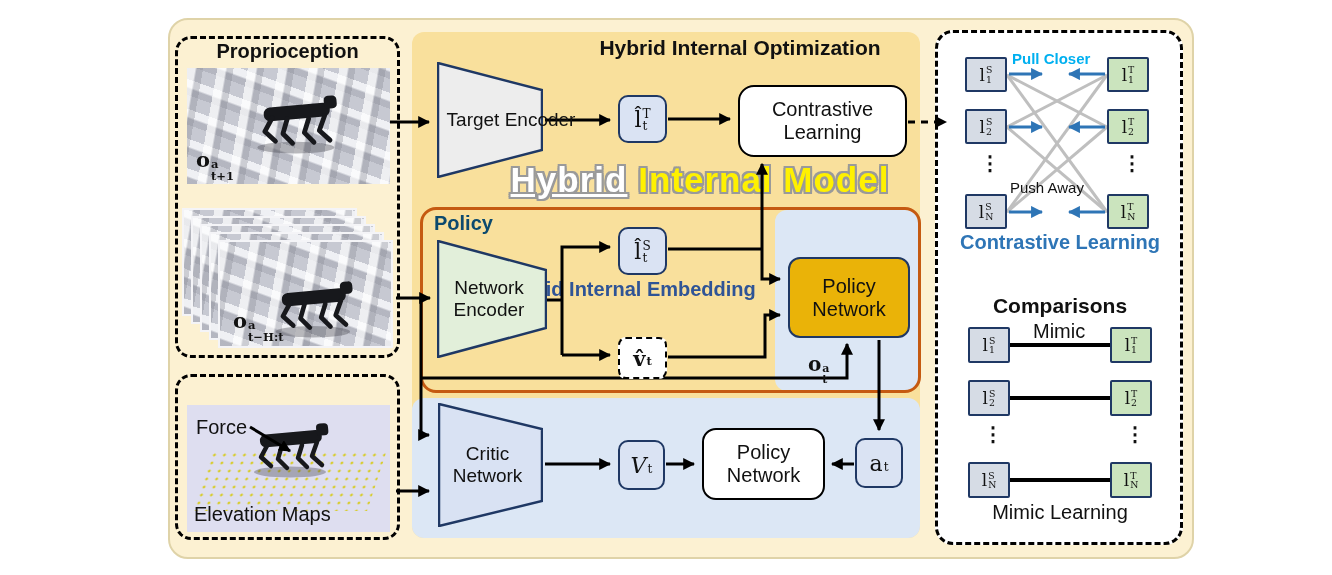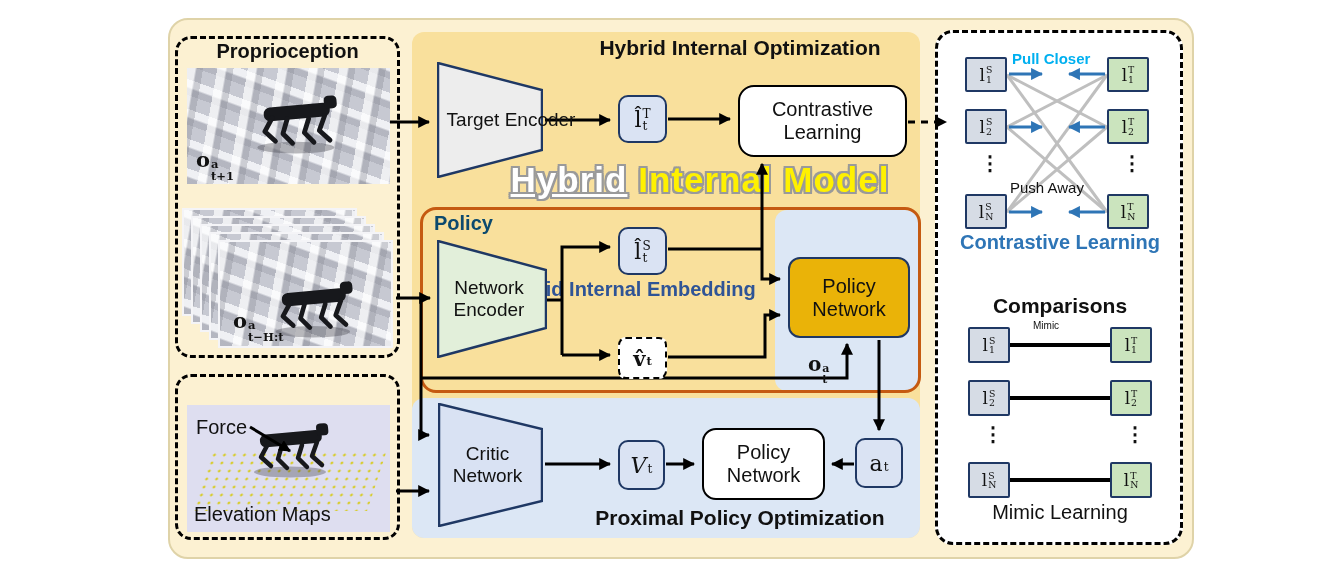--- a/index.html
+++ b/index.html
@@ -135,21 +135,20 @@
   <div class="abs lbl bold center" style="left:560px;top:36px;width:360px;font-size:21px;">Hybrid Internal Optimization</div>
   <div class="abs watermark center" style="left:460px;top:160px;width:480px;">
     <span class="wm-white">Hybrid</span><span class="wm-yellow"> Internal Model</span>
   </div>
 
   <div class="abs policy-border"></div>
   <div class="abs lbl bold" style="left:434px;top:212px;font-size:20px;color:#0c4a6e;">Policy</div>
 
   <div class="abs lbl bold center" style="left:500px;top:276px;width:256px;font-size:20px;line-height:1.3;color:#2F5496;">Hybrid Internal Embedding</div>
 
-  <div class="abs lbl bold center" style="left:560px;top:506px;width:360px;font-size:21px;">Proximal Policy Optimization</div>
 
   <svg class="abs connectors" width="1332" height="575" viewBox="0 0 1332 575">
     <defs>
       <marker id="ab" viewBox="0 0 10 10" refX="9" refY="5" markerWidth="4" markerHeight="4" orient="auto-start-reverse">
         <path d="M0,0 L10,5 L0,10 Z" fill="#000"></path>
       </marker>
       <marker id="abl" viewBox="0 0 10 10" refX="9" refY="5" markerWidth="3.8" markerHeight="3.8" orient="auto-start-reverse">
         <path d="M0,0 L10,5 L0,10 Z" fill="#2E75B6"></path>
       </marker>
     </defs>
@@ -316,21 +315,21 @@
   <div class="sqbox green" style="left:1107px;top:194px;width:42px;height:35px;">
     <span>l</span>
       <span class="stack">
         <span>T</span>
         <span>N</span>
       </span>
   </div>
   <div class="abs lbl center" style="left:940px;top:231px;width:240px;font-size:20px;font-weight:600;color:#2E75B6;">Contrastive Learning</div>
 
   <div class="abs lbl bold center" style="left:940px;top:270px;width:240px;font-size:21px;margin-top:24px;">Comparisons</div>
-  <div class="abs lbl" style="left:1033px;top:320px;font-size:10px;">Mimic</div>
+  <div class="abs lbl" style="left:1033px;top:320px;font-size:20px;">Mimic</div>
 
   <div class="sqbox" style="left:968px;top:327px;width:42px;height:36px;">
     <span>l</span>
       <span class="stack">
         <span>S</span>
         <span>1</span>
       </span>
   </div>
   <div class="sqbox green" style="left:1110px;top:327px;width:42px;height:36px;">
     <span>l</span>

